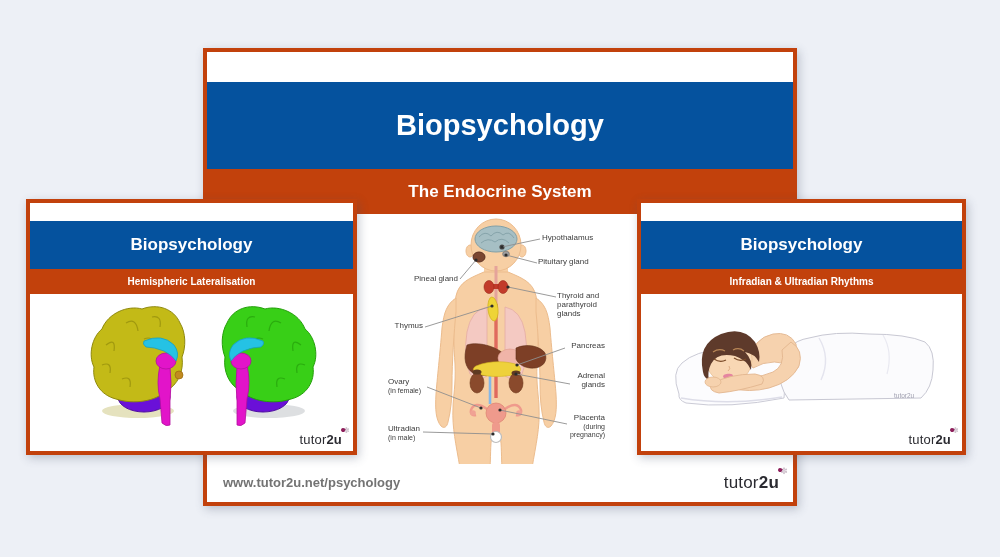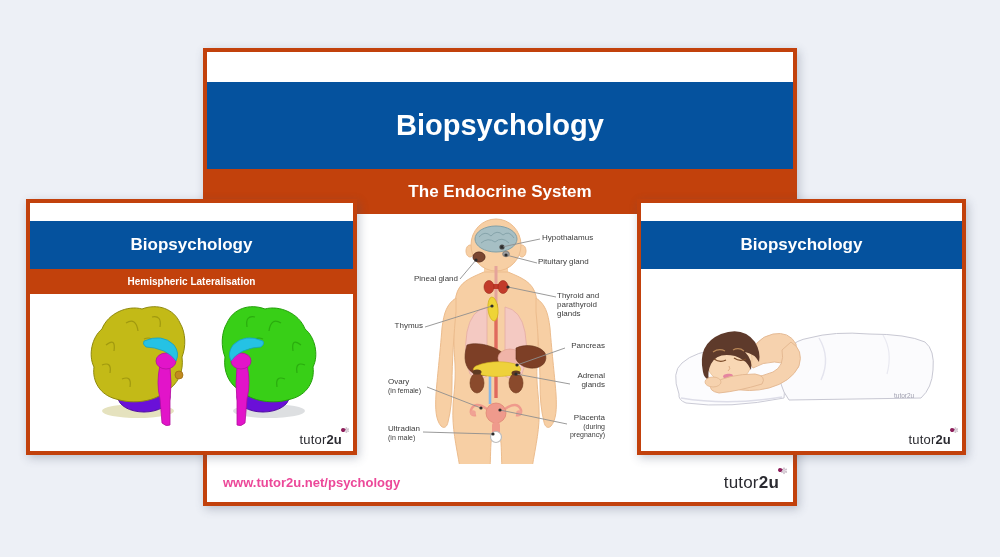--- a/index.html
+++ b/index.html
@@ -17,21 +17,21 @@
   .logo b{font-weight:700;}
   .logo .flower{position:absolute;top:-7px;right:-9px;font-size:9px;color:#cfc3cd;}
   .logo .flower i{position:absolute;left:-2px;top:2px;width:4px;height:4px;border-radius:50% 0 50% 50%;
                   background:#8e1f5b;transform:rotate(35deg);}
   
   #slide-endocrine{left:203px;top:48px;width:594px;height:458px;}
   #slide-endocrine .band-dark{top:30px;height:87px;font-size:29px;font-weight:600;}
   #slide-endocrine .band-light{top:117px;height:45px;font-size:17px;font-weight:600;}
   #slide-endocrine .footer-line{top:416px;}
   #slide-endocrine .footer{height:38px;}
-  .footer-url{position:absolute;left:16px;top:11px;font-size:13px;font-weight:700;color:#ec4899;}
+  .footer-url{position:absolute;left:16px;top:11px;font-size:13px;font-weight:700;color:#737373;}
   #slide-endocrine .logo{right:14px;bottom:9px;font-size:17px;}
   .diagram{position:absolute;left:168px;top:160px;width:260px;height:256px;}
   .diagram svg{position:absolute;left:0;top:0;}
   .dlabel{position:absolute;font-size:8px;line-height:1.12;color:#3c3c3c;}
   .dlabel .sub{font-size:7px;display:block;}
   
   .small-slide .band-dark{top:18px;height:48px;font-size:17px;font-weight:600;}
   .small-slide .band-light{top:66px;height:25px;font-size:10px;font-weight:700;}
   .small-slide .footer-line{top:233px;}
   .small-slide .footer{height:21px;}
@@ -198,20 +198,23 @@
     <div class="footer-line"></div>
     <div class="footer">
       <span class="logo"><span>tutor</span><b>2u</b><span class="flower"><span>✽</span><i></i></span></span>
     </div>
   </div>
 
   <div class="slide small-slide" id="slide-rhythms">
     <div class="band-dark">
       <span>Biopsychology</span>
     </div>
+    <div class="band-light">
+      <span>Infradian &amp; Ultradian Rhythms</span>
+    </div>
 
     <div class="woman">
       <svg width="280" height="88" viewBox="0 0 280 88">
 
         <path d="M10,68 Q2,46 13,37 Q26,25 54,23 Q92,20 118,29 L115,72 Q60,83 17,77 Q9,74 10,68 Z" fill="#fcfcfe" stroke="#cbcbd6" stroke-width="1"></path>
         <path d="M12,72 Q60,80 113,71" fill="none" stroke="#dddde8" stroke-width="1.5"></path>
 
         <path d="M112,42 Q115,16 140,12 Q165,5 200,8 Q238,8 256,16 Q266,24 264,44 Q263,62 252,72 L120,74 Q108,58 112,42 Z" fill="#fbfbfd" stroke="#c8c8d3" stroke-width="1"></path>
         <path d="M150,12 Q162,32 152,54" fill="none" stroke="#e4e4ee" stroke-width="1.4"></path>
         <path d="M214,9 Q224,26 218,48" fill="none" stroke="#e9e9f1" stroke-width="1.2"></path>

